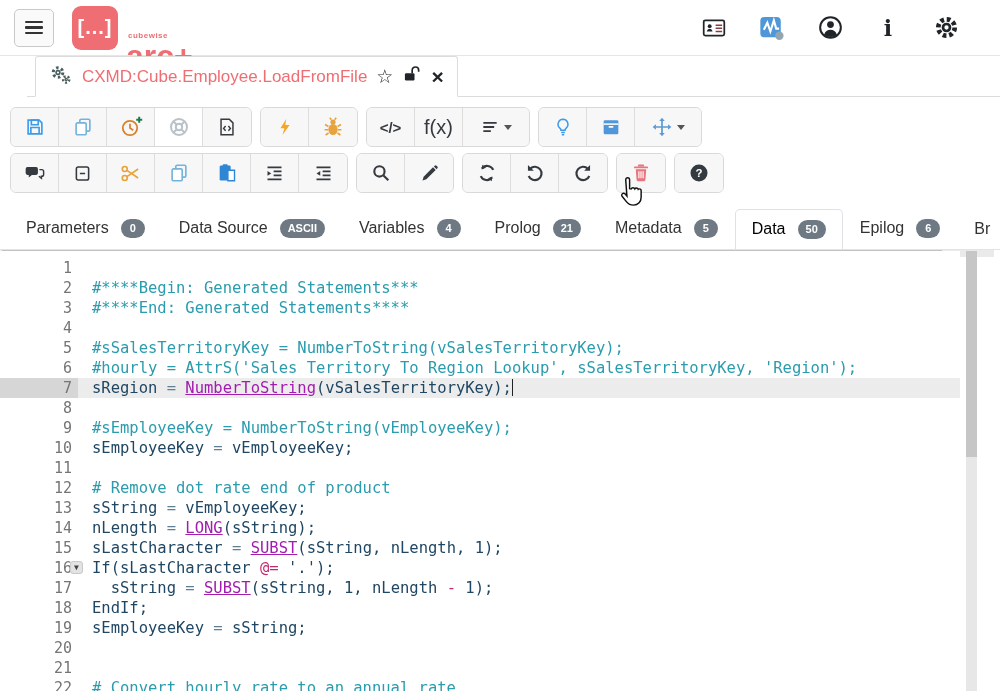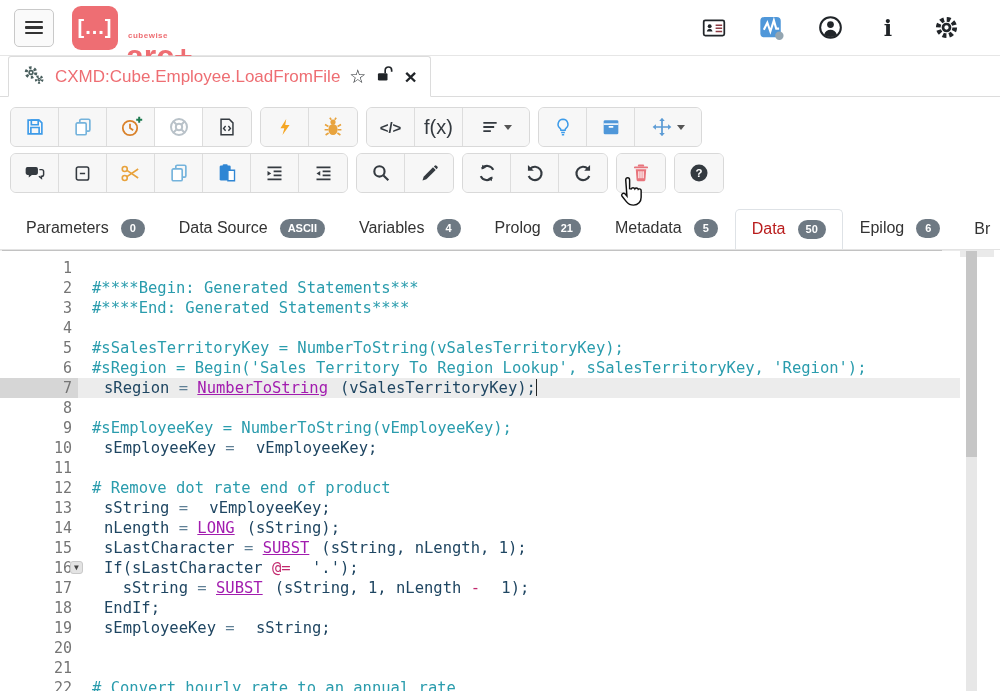--- a/index.html
+++ b/index.html
@@ -17,21 +17,21 @@
     font-weight:bold; font-size:20px; display:flex; align-items:center; justify-content:center; letter-spacing:1px; }
   .brand-word { line-height:1; color:#ee6e73; }
   .brand-small { display:block; font-size:8px; font-weight:bold; letter-spacing:.5px; margin-left:2px;margin-top:48px; }
   .brand-big { display:block; font-size:32px; font-weight:bold; letter-spacing:0; }
   .top-icons { margin-left:auto; display:flex; align-items:center; gap:30px; padding-right:40px; }
   .tico { width:28px; height:28px; border:none; background:transparent; cursor:pointer; position:relative;
     display:flex; align-items:center; justify-content:center; }
   .info-i { font-family:"DejaVu Serif", serif; font-weight:bold; font-size:22px; color:#212529; }
 
   
-  .doc-tabbar { height:41px; border-bottom:1px solid #dcdcdc; position:relative; background:#fff; }
+  .doc-tabbar { height:41px; border-bottom:1px solid #dcdcdc; position:relative; background:#fff;margin-left:27px; }
   .doc-tab { position:absolute; left:8px; top:0; height:41px; display:flex; align-items:center; gap:9px;
     padding:0 13px; background:#fff; border:1px solid #dcdcdc; border-bottom:1px solid #fff;
     border-radius:3px 3px 0 0; z-index:2; cursor:pointer; }
   .doc-title { color:#ee6e73; font-size:17px; }
   .doc-star { font-size:19px; color:#212529; line-height:1; cursor:pointer; }
   .doc-close { font-size:21px; color:#212529; font-weight:bold; line-height:1; cursor:pointer; }
 
   
   .toolbars { padding:10px 0 8px 10px; background:#fff; }
   .tb-row { display:flex; align-items:flex-start; margin-bottom:6px; }
@@ -46,37 +46,37 @@
   .caret { width:0; height:0; border-left:4px solid transparent; border-right:4px solid transparent; border-top:5px solid #555; }
   .tb.wide { width:66px; }
 
   
   .proc-tabs { display:flex; align-items:flex-end; padding-left:9px; height:43px; border-bottom:1px solid #e3e3e3; position:relative; white-space:nowrap; overflow:hidden; }
   .ptab { display:flex; align-items:center; gap:12px; padding:10px 16px; font-size:16px; color:#333;
     cursor:pointer; text-decoration:none; border:1px solid transparent; }
   .ptab .badge { background:#6e7983; color:#fff; font-size:11px; font-weight:bold; border-radius:10px;
     padding:3px 8px; min-width:24px; text-align:center; line-height:1.2; }
   .ptab.active { background:#fff; border:1px solid #dee2e6; border-bottom:1px solid #fff; border-radius:5px 5px 0 0; margin-bottom:-1px; }
-  .ptab.active .lbl { color:#b91c1c; }
+  .ptab.active .lbl { color:#000000; }
 
   
   .hscroll { height:8px; background:#fff; position:relative; }
   .hscroll .track { position:absolute; left:0; top:0; width:994px; height:7px; background:#eaeaea; }
   .hscroll .hthumb { position:absolute; left:2px; top:0; width:940px; height:7px; background:#c2c2c2; }
 
   
   .editor { position:absolute; left:0; top:251px; width:960px; height:440px; overflow:hidden; background:#fff;
     font-family:"DejaVu Sans Mono", monospace; font-size:15.5px; line-height:20px; padding-top:7px; }
   .ln { display:flex; position:relative; height:20px; white-space:pre; }
   .gut { width:78px; flex:0 0 78px; text-align:right; padding-right:6px; color:#757575; font-size:15px; user-select:none; }
   .code { padding-left:14px; flex:1; }
   .ln.active { background:#ececec; }
   .ln.active .gut { background:#d6d6d6; }
   .c-com { color:#2a9cad; }
-  .c-pln { color:#1f4662;margin-left:12px; }
+  .c-pln { color:#1f4662; }
   .c-fn  { color:#a21caf;text-decoration:underline; }
   .c-op  { color:#c2286d; }
   .c-eq  { color:#5f7f95; }
   .caret-bar { display:inline-block; width:1.5px; height:17px; background:#222; vertical-align:-3px; }
   .fold { position:absolute; left:70px; top:3px; width:13px; height:13px; background:#e3e3e3; border:1px solid #c9c9c9;
     border-radius:3px; font-size:8px; color:#444; display:flex; align-items:center; justify-content:center; cursor:pointer; }
 
   
   .vscroll { position:absolute; left:966px; top:251px; width:11px; height:440px; background:#e7e7e7; }
   .vthumb { position:absolute; left:0; top:0; width:11px; height:206px; background:#c6c6c6; }
@@ -396,21 +396,21 @@
     <div class="track"></div>
     <div class="hthumb"></div>
   </div>
 
   <div class="editor" id="editor">
       <div class="ln"><span class="gut">1</span><span class="code"></span></div>
       <div class="ln"><span class="gut">2</span><span class="code"><span class="c-com">#****Begin: Generated Statements***</span></span></div>
       <div class="ln"><span class="gut">3</span><span class="code"><span class="c-com">#****End: Generated Statements****</span></span></div>
       <div class="ln"><span class="gut">4</span><span class="code"></span></div>
       <div class="ln"><span class="gut">5</span><span class="code"><span class="c-com">#sSalesTerritoryKey = NumberToString(vSalesTerritoryKey);</span></span></div>
-      <div class="ln"><span class="gut">6</span><span class="code"><span class="c-com">#sRegion = Begin('Sales Territory To Region Lookup', sSalesTerritoryKey, 'Region');</span></span></div>
+      <div class="ln"><span class="gut">6</span><span class="code"><span class="c-com">#hourly = AttrS('Sales Territory To Region Lookup', sSalesTerritoryKey, 'Region');</span></span></div>
       <div class="ln active"><span class="gut">7</span><span class="code"><span class="c-pln">sRegion </span><span class="c-eq">= </span><span class="c-fn">NumberToString</span><span class="c-pln">(vSalesTerritoryKey);</span><span class="caret-bar"></span></span></div>
       <div class="ln"><span class="gut">8</span><span class="code"></span></div>
       <div class="ln"><span class="gut">9</span><span class="code"><span class="c-com">#sEmployeeKey = NumberToString(vEmployeeKey);</span></span></div>
       <div class="ln"><span class="gut">10</span><span class="code"><span class="c-pln">sEmployeeKey </span><span class="c-eq">= </span><span class="c-pln">vEmployeeKey;</span></span></div>
       <div class="ln"><span class="gut">11</span><span class="code"></span></div>
       <div class="ln"><span class="gut">12</span><span class="code"><span class="c-com"># Remove dot rate end of product</span></span></div>
       <div class="ln"><span class="gut">13</span><span class="code"><span class="c-pln">sString </span><span class="c-eq">= </span><span class="c-pln">vEmployeeKey;</span></span></div>
       <div class="ln"><span class="gut">14</span><span class="code"><span class="c-pln">nLength </span><span class="c-eq">= </span><span class="c-fn">LONG</span><span class="c-pln">(sString);</span></span></div>
       <div class="ln"><span class="gut">15</span><span class="code"><span class="c-pln">sLastCharacter </span><span class="c-eq">= </span><span class="c-fn">SUBST</span><span class="c-pln">(sString, nLength, 1);</span></span></div>
       <div class="ln"><span class="gut">16</span><span class="fold">▼</span><span class="code"><span class="c-pln">If(sLastCharacter </span><span class="c-op">@= </span><span class="c-pln">'.');</span></span></div>

